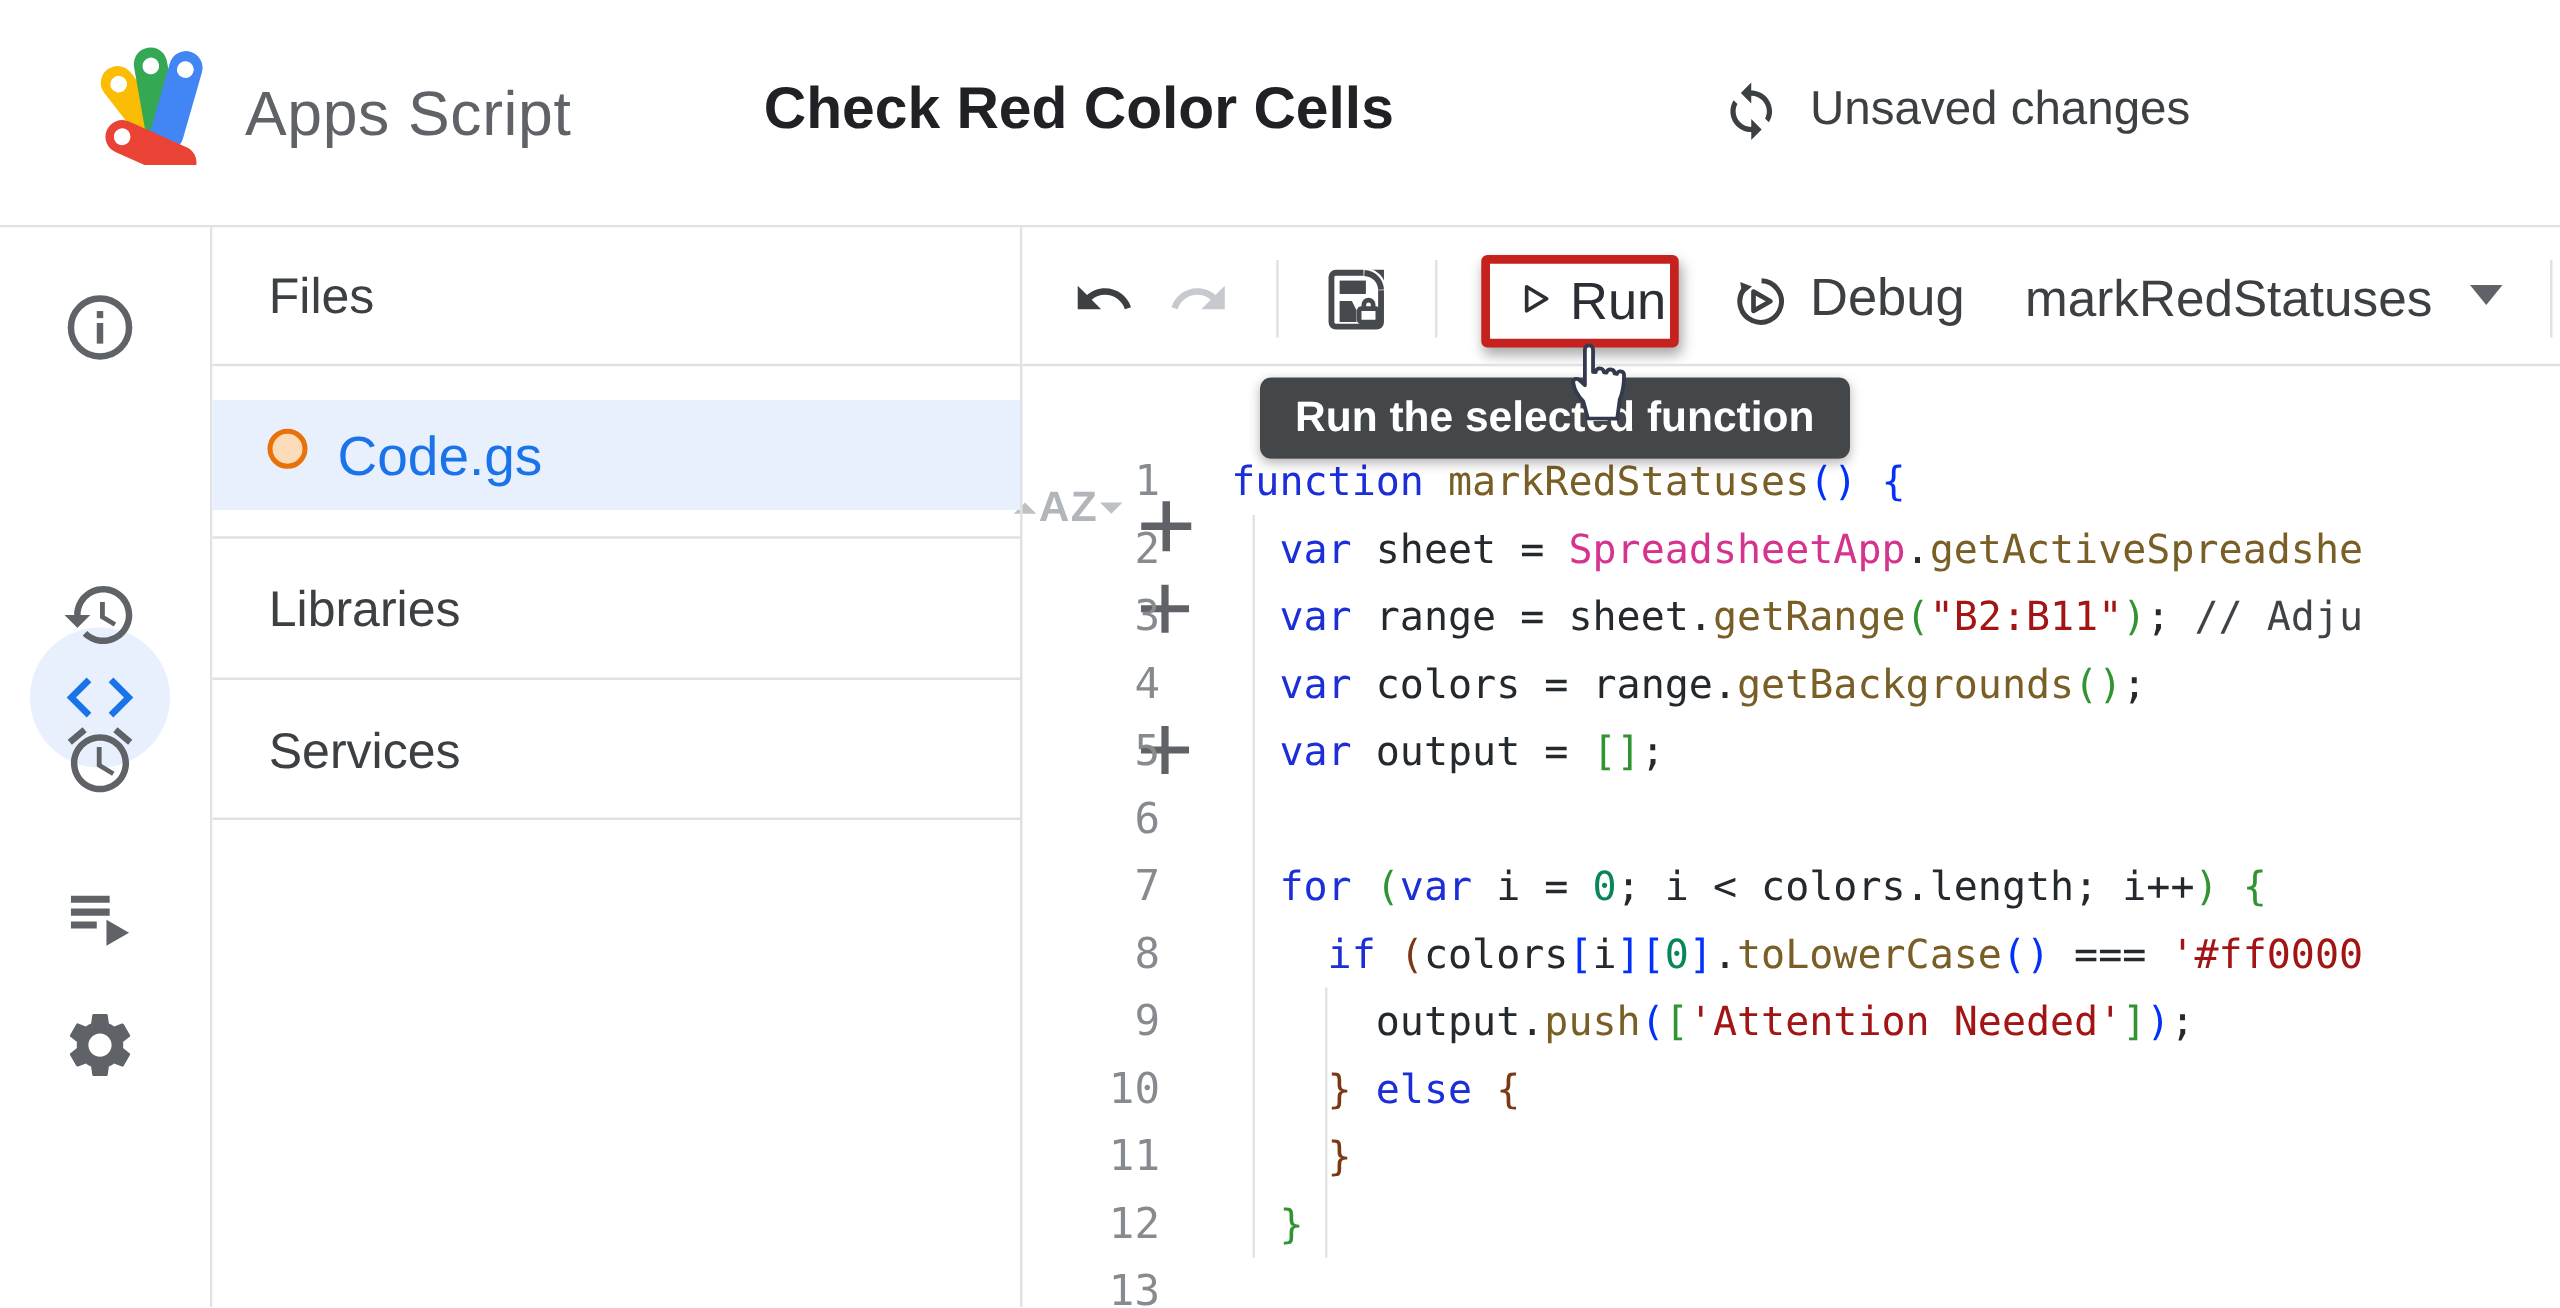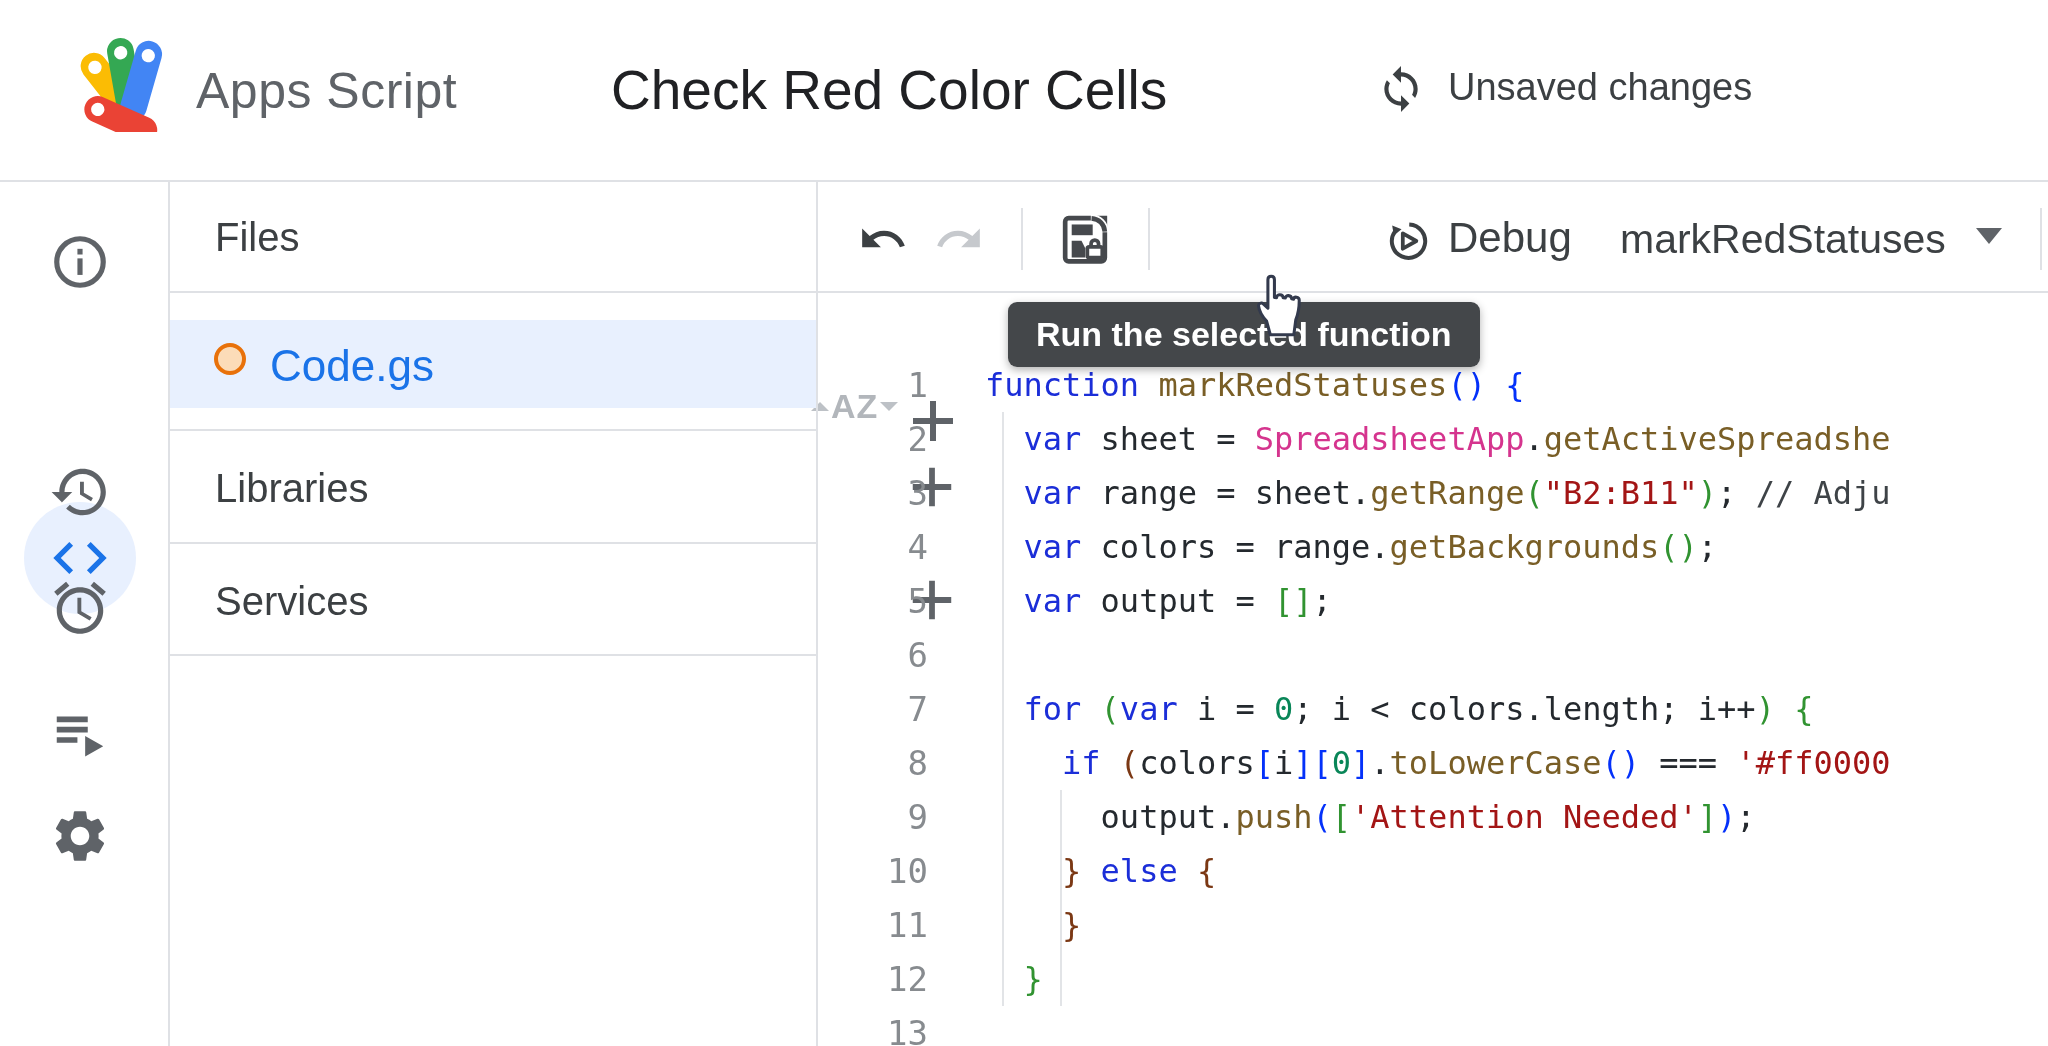--- a/index.html
+++ b/index.html
@@ -6,21 +6,21 @@
   .app{position:relative;width:2048px;height:1046px;background:#fff;overflow:hidden;
        font-family:"Liberation Sans",sans-serif;color:#202124;}
   .abs{position:absolute;}
   .hline{position:absolute;background:#dfe1e5;height:2px;}
   .vline{position:absolute;background:#dfe1e5;width:2px;}
 
   
   .app-header{position:absolute;left:0;top:0;width:2048px;height:180px;background:#fff;margin-left:28px;}
   .logo{left:50px;top:34px;}
   .brand{left:168px;top:62px;font-size:50px;color:#5f6368;letter-spacing:.5px;}
-  .proj-title{left:583px;top:58px;font-size:55px;color:#202124;}
+  .proj-title{left:583px;top:58px;font-size:47px;color:#202124;font-weight:bold;}
   .save-status{left:1420px;top:66px;font-size:38px;color:#3c4043;}
   .sync-ic{left:1348px;top:64px;}
 
   
   .rail{position:absolute;left:0;top:182px;width:168px;height:864px;background:#fff;}
   .rail-ic{position:absolute;left:49px;width:62px;height:62px;cursor:pointer;}
   .code-bubble{position:absolute;left:24px;top:320px;width:112px;height:112px;border-radius:50%;
                background:#e8f0fe;display:flex;align-items:center;justify-content:center;cursor:pointer;}
 
   
@@ -200,20 +200,28 @@
       <path d="M14.5 3.5c3.5 0 6 2.6 6 6" fill="none" stroke="#fff" stroke-width="3.4"></path>
       <path d="M14.8 3.6c3.2.2 5.5 2.5 5.7 5.7" fill="none" stroke="#46494d" stroke-width="2"></path>
       <rect x="6.3" y="6.2" width="9" height="4.6" fill="#46494d"></rect>
       <path d="M6.3 13.2h4.2l1.6 3.2v4h-5.8z" fill="#46494d"></path>
       <rect x="13" y="15.8" width="6.4" height="4.6" rx="0.8" fill="none" stroke="#46494d" stroke-width="1.6"></rect>
       <path d="M14.6 15.8v-1.3a1.6 1.6 0 0 1 3.2 0v1.3" fill="none" stroke="#46494d" stroke-width="1.6"></path>
     </svg>
   </span>
   <div class="vline" style="left:1148px;top:208px;height:62px;"></div>
 
+  <div class="run-box">
+    <span>
+      <svg width="32" height="32" viewBox="0 0 24 24">
+        <path d="M7 4.8 19 12 7 19.2Z" fill="none" stroke="#2b2f33" stroke-width="2.2" stroke-linejoin="round"></path>
+      </svg>
+    </span>
+    <span class="run-label">Run</span>
+  </div>
 
   <span class="abs tb-ic" style="left:1383px;top:216px;">
     <svg width="50" height="50" viewBox="0 0 24 24">
       <path d="M12.6 4.1a8 8 0 1 1-6.9 3.4" fill="none" stroke="#3c4043" stroke-width="1.9"></path>
       <path d="M5.2 9.4 4.4 4.6 8.9 6.3Z" fill="#3c4043"></path>
       <path d="M9.5 8.3 16 12l-6.5 3.7Z" fill="none" stroke="#3c4043" stroke-width="1.8" stroke-linejoin="round"></path>
     </svg>
   </span>
   <span class="debug-label">Debug</span>
   <span class="fn-select">markRedStatuses</span>

